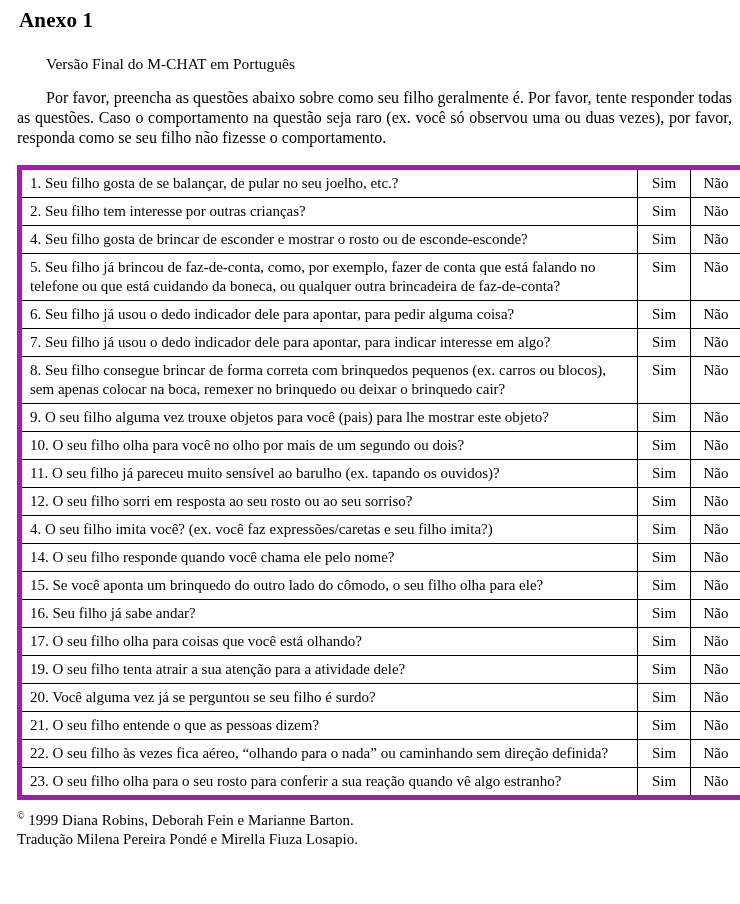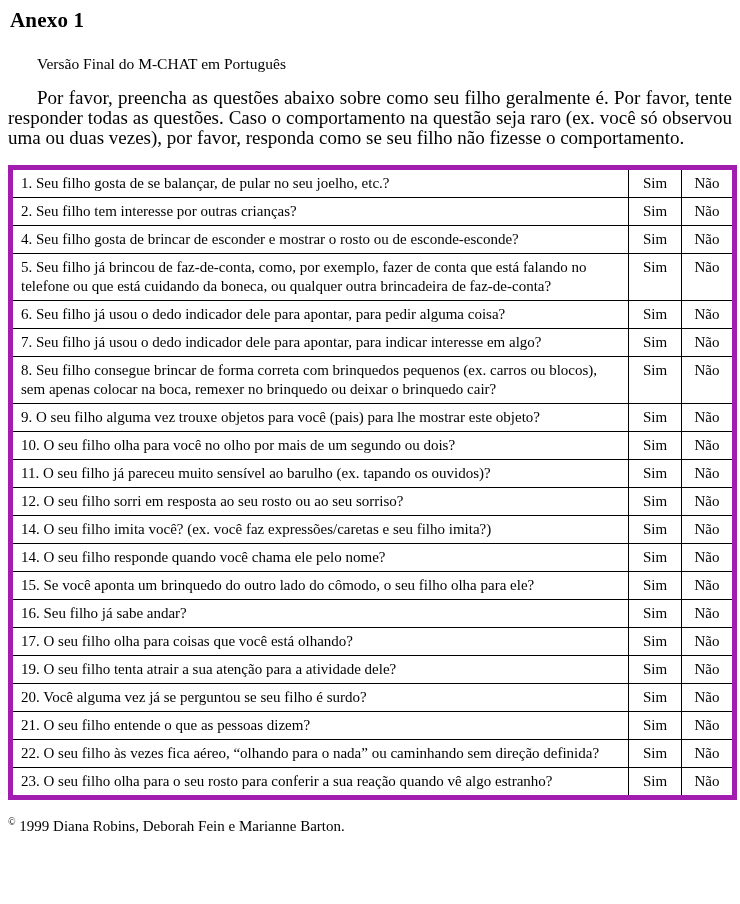--- a/index.html
+++ b/index.html
@@ -6,38 +6,38 @@
   html, body {
     width: 740px;
     height: 904px;
     background: #ffffff;
     color: #000000;
     font-family: "Liberation Serif", "DejaVu Serif", serif;
   }
   .page {
     width: 740px;
     height: 904px;
-    padding: 6px 8px 0 8px;
+    padding: 6px 8px 0 17px;
     overflow: hidden;
     border-radius: 18px;
   }
   .title {
     font-size: 21px;
     font-weight: bold;
     margin-left: 2px;
     margin-top: 2px;
     letter-spacing: 0.2px;
   }
   .subtitle {
     font-size: 15.5px;
     margin-top: 22px;
     margin-left: 29px;
   }
   .instructions {
-    font-size: 19px;
+    font-size: 16px;
     line-height: 20px;
     margin-top: 15px;
     text-indent: 29px;
     text-align: justify;
   }
   table.questions {
     width: 724px;
     margin-top: 17px;
     border-collapse: collapse;
     table-layout: fixed;
@@ -56,21 +56,21 @@
   table.questions td.ans {
     width: 53px;
     text-align: center;
   }
   table.questions {
     border: 5px solid #a21caf;
   }
   .footer {
     font-size: 15px;
     line-height: 19px;
-    margin-top: 12px;
+    margin-top: 6px;
   }
   .footer sup {
     font-size: 10px;
   }
 </style>
 </head>
 <body>
 
 <div class="page">
 
@@ -143,21 +143,21 @@
       <td class="ans">Não</td>
     </tr>
 
     <tr>
       <td class="q">12. O seu filho sorri em resposta ao seu rosto ou ao seu sorriso?</td>
       <td class="ans">Sim</td>
       <td class="ans">Não</td>
     </tr>
 
     <tr>
-      <td class="q">14. O seu filho imita você? (ex. você faz expressões/caretas e seu filho imita?)</td>
+      <td class="q">4. O seu filho imita você? (ex. você faz expressões/caretas e seu filho imita?)</td>
       <td class="ans">Sim</td>
       <td class="ans">Não</td>
     </tr>
 
     <tr>
       <td class="q">14. O seu filho responde quando você chama ele pelo nome?</td>
       <td class="ans">Sim</td>
       <td class="ans">Não</td>
     </tr>
 
@@ -207,15 +207,16 @@
     <tr>
       <td class="q">23. O seu filho olha para o seu rosto para conferir a sua reação quando vê algo estranho?</td>
       <td class="ans">Sim</td>
       <td class="ans">Não</td>
     </tr>
   </tbody>
   </table>
 
   <div class="footer">
     <div><sup>©</sup><span> 1999 Diana Robins, Deborah Fein e Marianne Barton.</span></div>
+    <div>Tradução Milena Pereira Pondé e Mirella Fiuza Losapio.</div>
   </div>
 
 </div>
 
 </body></html>

